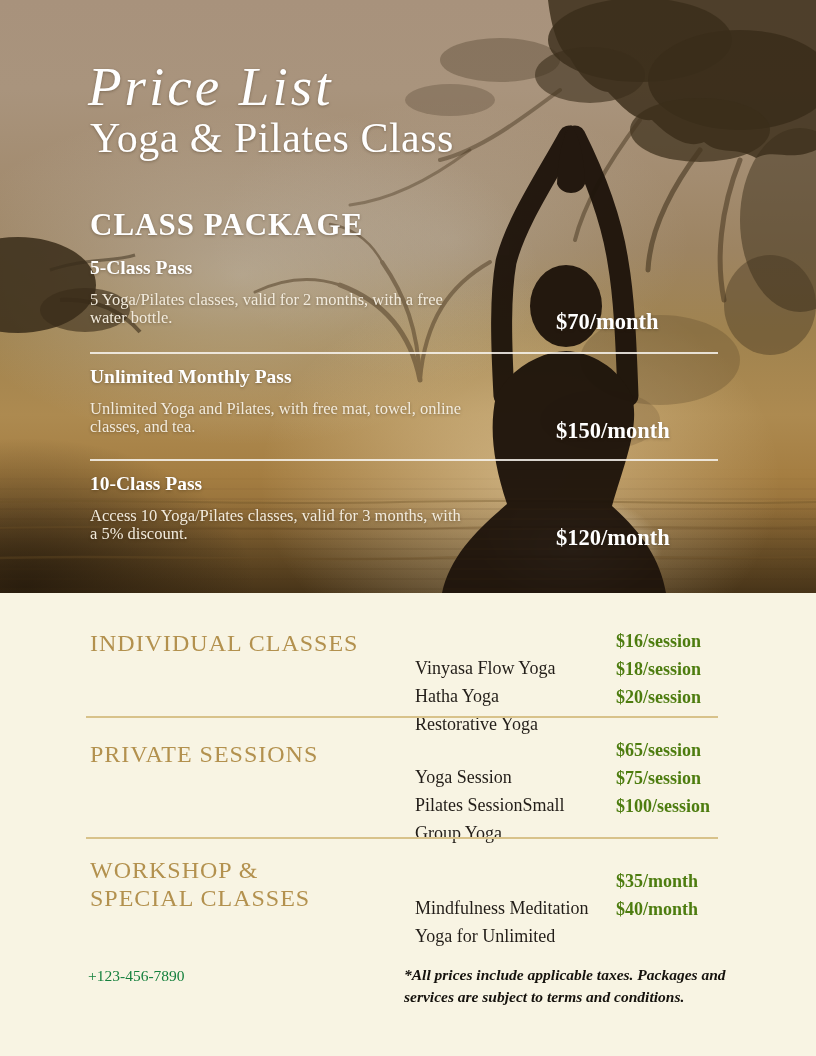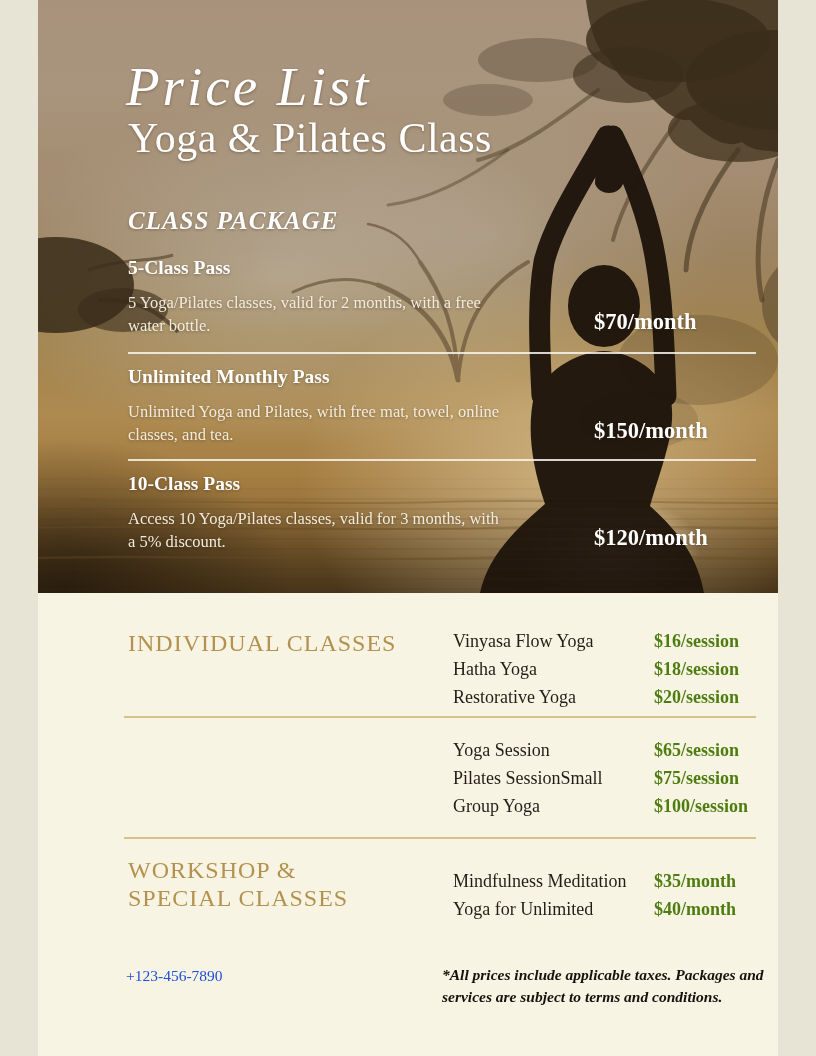--- a/index.html
+++ b/index.html
@@ -1,17 +1,17 @@
 <!DOCTYPE html>
 <html><head>
 <meta charset="utf-8">
 <style>
   html,body{margin:0;padding:0;background:#e8e4d5;}
   .page{
-    position:relative;width:740px;height:1056px;margin:0 auto;
+    position:relative;width:816px;height:1056px;margin:0 auto;
     background:#f8f4e3;overflow:hidden;
     font-family:"Liberation Serif", serif;
   }
   .abs{position:absolute;}
   
   .photo{
     position:absolute;left:0;top:0;width:816px;height:593px;overflow:hidden;
     background-image:
       radial-gradient(90px 55px at 572px 550px, rgba(253,246,226,0.95) 0%, rgba(253,246,226,0) 100%),
       radial-gradient(260px 200px at 520px 480px, rgba(241,222,182,0.50) 0%, rgba(241,222,182,0) 100%),
@@ -24,33 +24,33 @@
   .scene{position:absolute;left:0;top:0;}
   .ripples{
     position:absolute;left:0;top:468px;width:816px;height:125px;opacity:.5;pointer-events:none;
     background:repeating-linear-gradient(180deg, rgba(70,48,20,0.20) 0 2px, rgba(0,0,0,0) 2px 10px);
     -webkit-mask-image:linear-gradient(180deg, transparent 0%, #000 35%);
     mask-image:linear-gradient(180deg, transparent 0%, #000 35%);
   }
   .photo-text{color:#fff;text-shadow:0 1px 3px rgba(40,25,10,0.35);}
   .script-title{left:88px;top:55px;font-size:55px;font-style:italic;letter-spacing:3px;}
   .subtitle{left:90px;top:114px;font-size:42px;letter-spacing:0.5px;}
-  .cp-heading{left:90px;top:207px;font-size:25px;font-weight:bold;letter-spacing:1px;font-style:italic;}
+  .cp-heading{left:90px;top:207px;font-size:31px;font-weight:bold;letter-spacing:1px;}
   .pkg-name{left:90px;font-size:19.5px;font-weight:bold;text-align:center;}
-  .pkg-desc{left:90px;width:372px;font-size:16.5px;line-height:23px;color:#f2ebdd;}
+  .pkg-desc{left:90px;width:372px;font-size:16.5px;line-height:18px;color:#f2ebdd;}
   .pkg-price{left:556px;font-size:22.5px;font-weight:bold;}
   .photo-sep{left:90px;width:628px;height:1.5px;background:rgba(248,245,238,0.85);}
   
   .sec-heading{left:90px;font-size:24px;color:#b3914e;letter-spacing:1px;}
   .sec-heading.two-line{width:235px;line-height:28px;}
-  .menu-name{left:415px;font-size:18px;color:#221d18;}
+  .menu-name{left:415px;font-size:18px;color:#221d18;margin-top:27px;}
   .menu-price{left:616px;font-size:18px;font-weight:bold;color:#4d7c0f;}
   .menu-sep{left:86px;width:632px;height:1.5px;background:#d8c28a;}
   
-  .contact{left:88px;top:963px;font-size:15.5px;color:#1d4ed8;line-height:25px;}
+  .contact{left:88px;top:963px;font-size:15.5px;color:#15803d;line-height:25px;}
   .terms{left:404px;top:964px;width:322px;font-size:15.5px;font-weight:bold;font-style:italic;color:#15120d;line-height:22px;}
 </style>
 </head>
 <body>
 
 <div class="page">
 
   <div class="photo" aria-label="Sunset lake scene with woman in seated yoga pose, arms raised in prayer">
     <svg class="scene" width="816" height="593" viewBox="0 0 816 593" aria-hidden="true">
 
@@ -131,20 +131,21 @@
 
   <div class="abs sec-heading" style="top:630px">INDIVIDUAL CLASSES</div>
   <div class="abs menu-name" style="top:631px">Vinyasa Flow Yoga</div>
   <div class="abs menu-price" style="top:631px">$16/session</div>
   <div class="abs menu-name" style="top:659px">Hatha Yoga</div>
   <div class="abs menu-price" style="top:659px">$18/session</div>
   <div class="abs menu-name" style="top:687px">Restorative Yoga</div>
   <div class="abs menu-price" style="top:687px">$20/session</div>
   <div class="abs menu-sep" style="top:716px"></div>
 
+  <div class="abs sec-heading" style="top:741px">PRIVATE SESSIONS</div>
   <div class="abs menu-name" style="top:740px">Yoga Session</div>
   <div class="abs menu-price" style="top:740px">$65/session</div>
   <div class="abs menu-name" style="top:768px">Pilates SessionSmall</div>
   <div class="abs menu-price" style="top:768px">$75/session</div>
   <div class="abs menu-name" style="top:796px">Group Yoga</div>
   <div class="abs menu-price" style="top:796px">$100/session</div>
   <div class="abs menu-sep" style="top:837px"></div>
 
   <div class="abs menu-name" style="top:871px">Mindfulness Meditation</div>
   <div class="abs sec-heading two-line" style="top:856px">WORKSHOP &amp; SPECIAL CLASSES</div>

